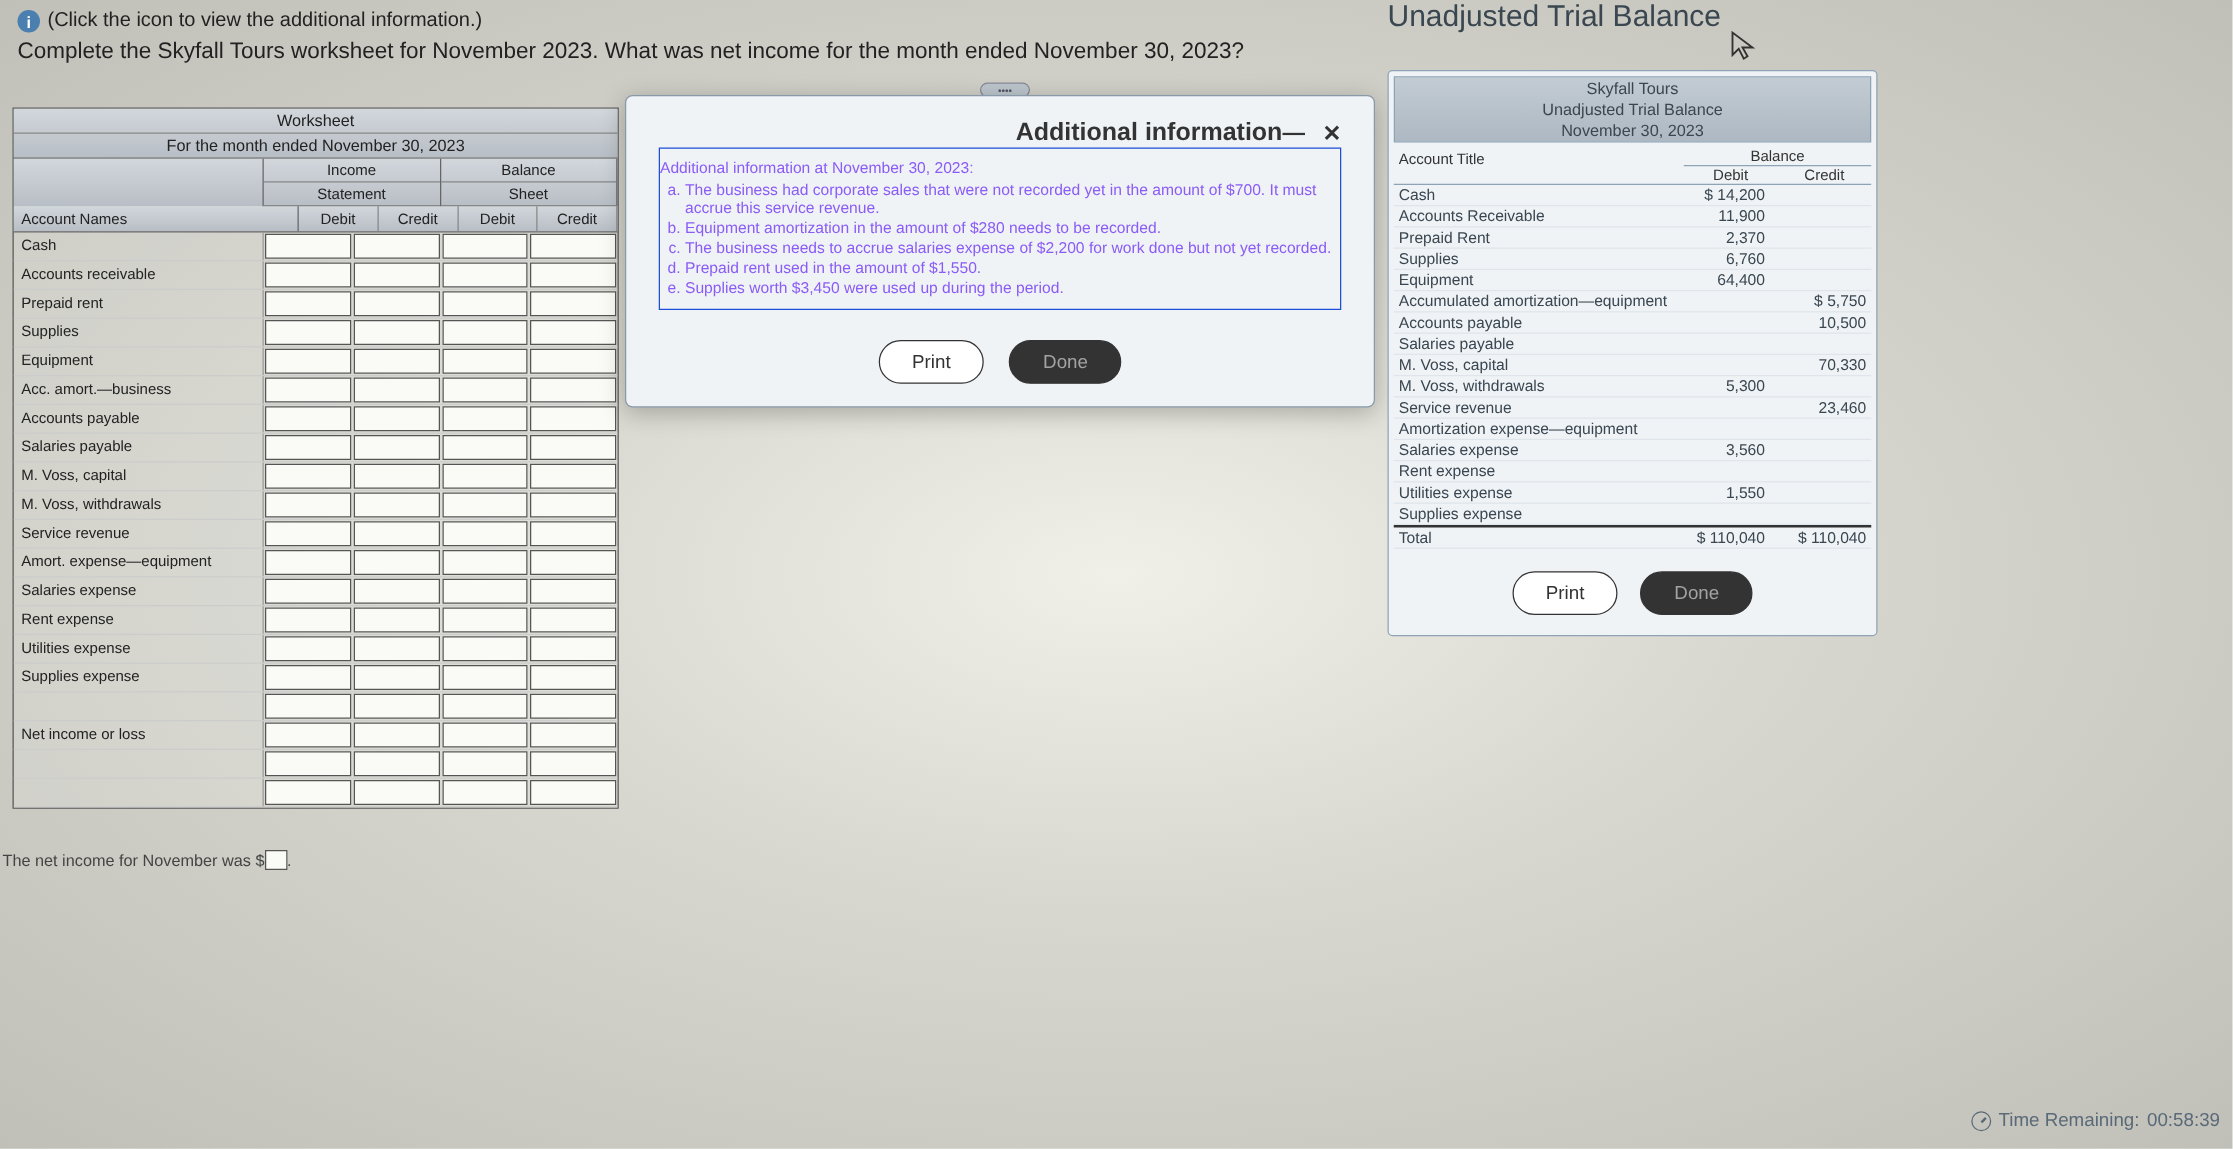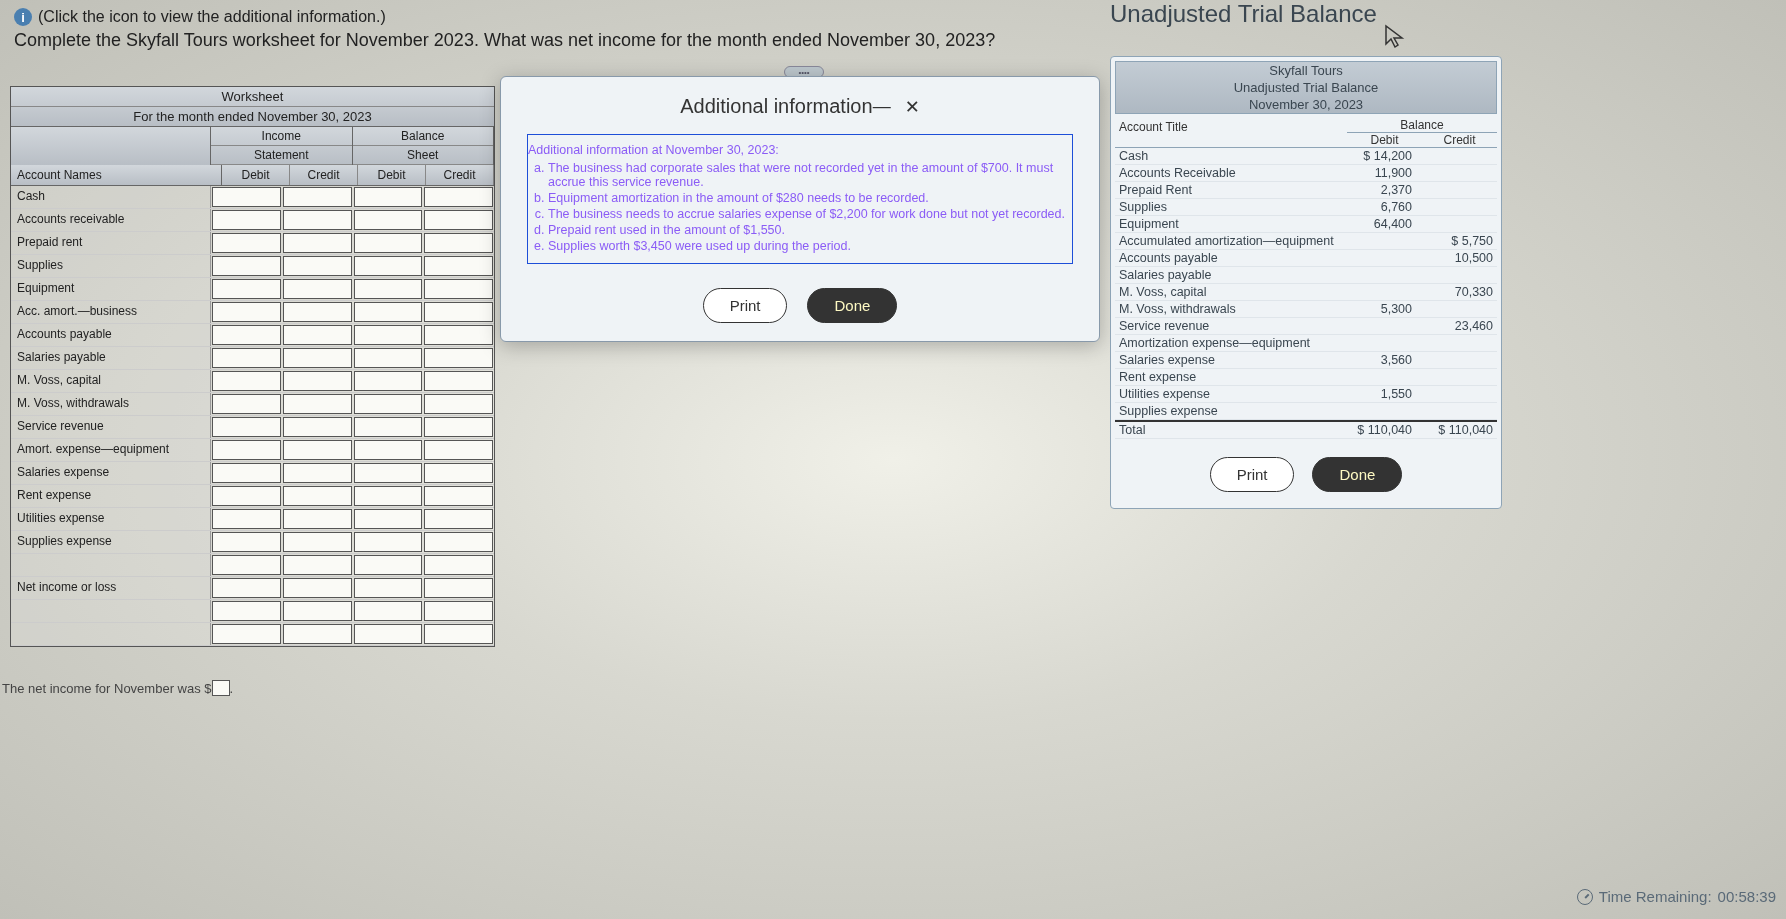--- a/index.html
+++ b/index.html
@@ -31,21 +31,21 @@
   border-bottom: 1px solid #666;
 }
 .ws-header .r1 { text-align: center; padding: 2px; font-size: 13px; border-bottom: 1px solid #888; }
 .ws-header .r2 { text-align: center; padding: 2px; font-size: 13px; }
 .ws-colhead { display: flex; }
 .ws-colhead .col0 { width: 200px; border-right: 1px solid #666; }
 .ws-colhead .grp { flex: 1; border-right: 1px solid #666; text-align: center; font-size: 12px; }
 .ws-colhead .grp .g1 { padding: 2px; border-bottom: 1px solid #888; }
 .ws-colhead .grp .g2 { padding: 2px; border-bottom: 1px solid #888; }
 .ws-dcrow { display:flex; border-bottom:1px solid #666; background:linear-gradient(to bottom,#d2d7dc,#b8bec5);}
-.ws-dcrow .col0 { width:211px; border-right:1px solid #666; font-size:12px; padding:3px 6px;}
+.ws-dcrow .col0 { width:228px; border-right:1px solid #666; font-size:12px; padding:3px 6px;}
 .ws-dcrow .dc { flex:1; display:flex;}
 .ws-dcrow .dc .d,.ws-dcrow .dc .c{flex:1;text-align:center;font-size:12px;padding:3px;border-right:1px solid #888;}
 .ws-row { display: flex; border-bottom: 1px solid #ccc; }
 .ws-row .name { width: 200px; padding: 3px 6px; font-size: 12px; border-right: 1px solid #999; }
 .ws-row .cell {
   flex: 1; display: flex;
 }
 .ws-row .cell input {
   width: 50%; height: 20px; border: 1px solid #555; background: #fafaf6;
   margin: 1px; font-size: 11px; padding: 0 2px;
@@ -58,33 +58,33 @@
 
 .modal {
   position: absolute; left: 500px; top: 76px;
   width: 600px;
   background: #eff3f6;
   border: 1px solid #8899aa;
   border-radius: 6px;
   box-shadow: 0 4px 20px rgba(0,0,0,0.25);
   padding: 18px 26px;
 }
-.modal .ttl { font-size: 20px; color: #333; margin-bottom: 16px; display:flex; justify-content:center; align-items:center;}
+.modal .ttl { font-size: 20px; color: #333; display:flex; justify-content:flex-end; align-items:center;font-weight:bold;}
 .modal .win-icons { display:flex; gap:14px; font-size:18px; color:#333; }
 .modal .content-box { border: 1px solid #1d4ed8; padding: 8px 0; font-size: 12.5px; color: #8b5cf6; }
 .modal .content-box .hd { margin-bottom: 4px; }
 .modal ol { list-style: lower-alpha; padding-left: 20px; }
 .modal ol li { margin-bottom: 2px; }
 .modal .btns { display: flex; justify-content: center; gap: 20px; margin-top: 24px; }
 .pill-btn {
   padding: 8px 26px; border-radius: 20px; font-size: 15px; cursor: pointer;
   border: 1px solid #333;
 }
 .pill-btn.light { background: #fff; color: #333; }
-.pill-btn.dark { background: #333; color: #fef9c3; border-color: #333; }
+.pill-btn.dark { background: #333; color: #a3a3a3; border-color: #333; }
 .handle {
   position:absolute; left: 784px; top: 66px;
   width: 40px; height: 12px; background:#bcc6cc; border:1px solid #889; border-radius:6px;
   display:flex; align-items:center; justify-content:center; font-size:8px; color:#556;
 }
 
 .right-title {
   position: absolute; left: 1110px; top: 0px; font-size: 24px; color: #3a4650;
 }
 .cursor-svg { position:absolute; left:1384px; top:24px; }

